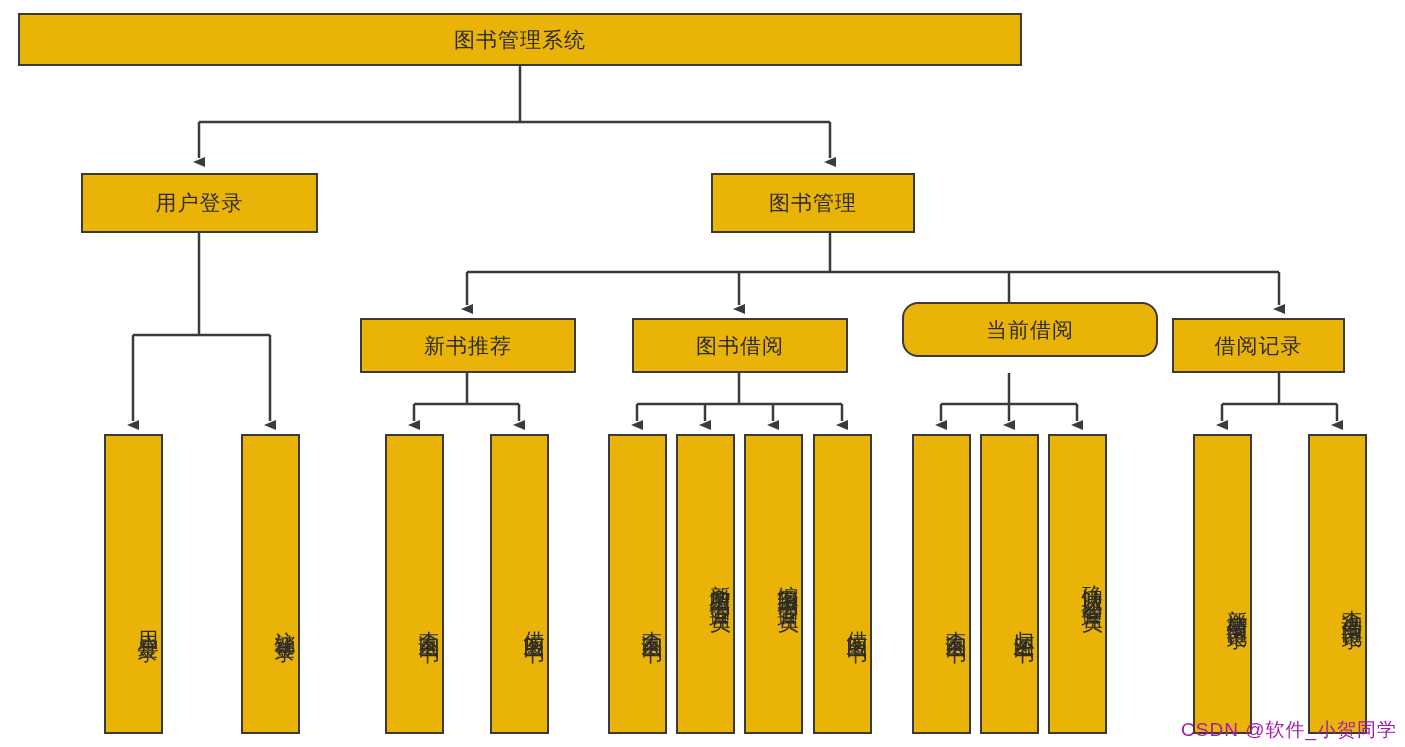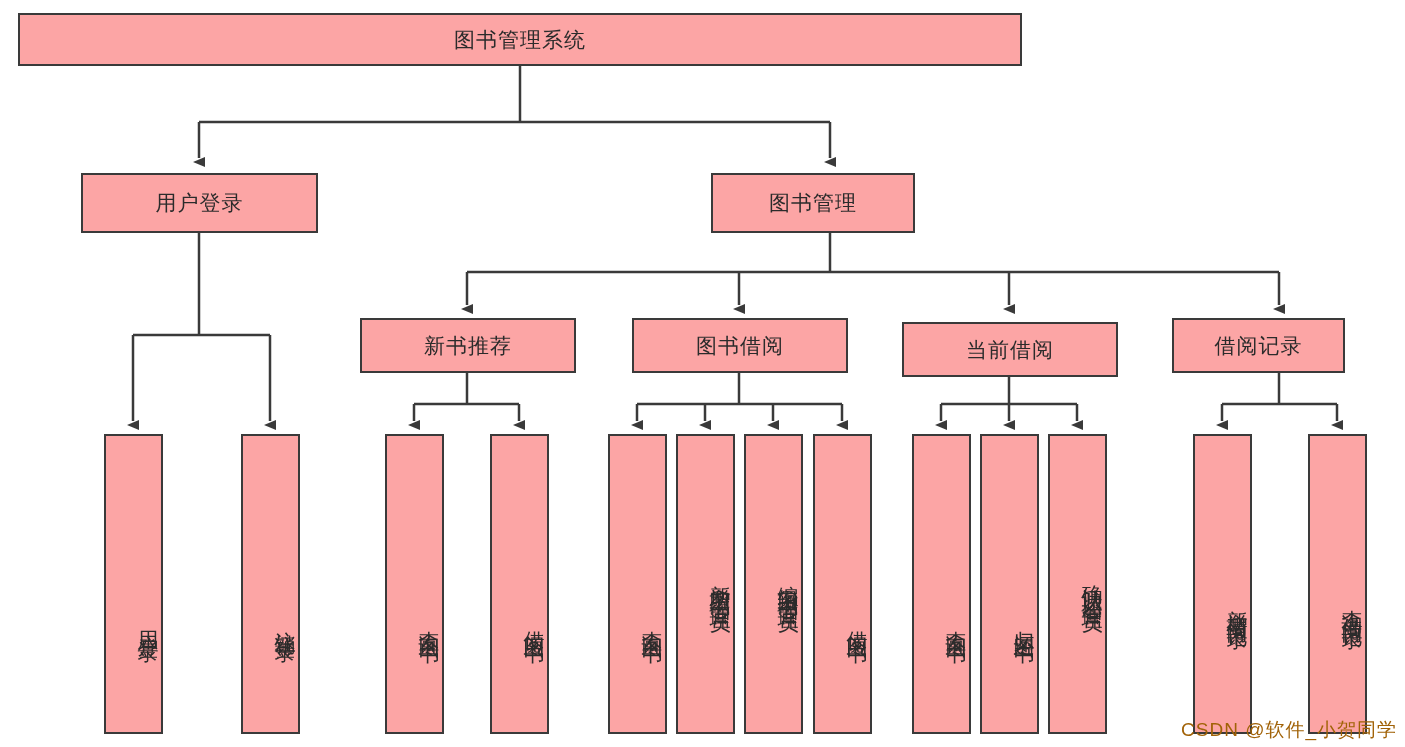--- a/index.html
+++ b/index.html
@@ -21,21 +21,21 @@
     position: absolute;
     left: 0;
     top: 0;
     width: 1405px;
     height: 747px;
     pointer-events: none;
   }
   .node {
     position: absolute;
     box-sizing: border-box;
-    background: #fca5a5;
+    background: #eab308;
     border: 2px solid #3a3a3a;
     display: flex;
     align-items: center;
     justify-content: center;
     color: #2b2b2b;
   }
   .node-h {
     font-size: 21px;
     letter-spacing: 1px;
     line-height: 1.2;
@@ -59,21 +59,21 @@
   }
   .node-v .label {
     writing-mode: vertical-rl;
     text-orientation: upright;
   }
   #watermark {
     position: absolute;
     right: 8px;
     bottom: 4px;
     font-size: 19px;
-    color: #a16207;
+    color: #a21caf;
     letter-spacing: 1px;
     white-space: nowrap;
     user-select: none;
   }
 </style>
 </head>
 <body>
 
 <div id="canvas">
 
@@ -139,21 +139,21 @@
   <div class="node node-h" style="left:711px; top:173px; width:204px; height:60px;">
     <span class="label">图书管理</span>
   </div>
 
   <div class="node node-h" style="left:360px; top:318px; width:216px; height:55px;">
     <span class="label">新书推荐</span>
   </div>
   <div class="node node-h" style="left:632px; top:318px; width:216px; height:55px;">
     <span class="label">图书借阅</span>
   </div>
-  <div class="node node-h" style="left:902px; top:322px; width:216px; height:55px;">
+  <div class="node node-h" style="left:902px; top:302px; width:256px; height:55px;border-radius:16px;">
     <span class="label">当前借阅</span>
   </div>
   <div class="node node-h" style="left:1172px; top:318px; width:173px; height:55px;">
     <span class="label">借阅记录</span>
   </div>
 
   <div class="node node-v" style="left:104px; top:434px; width:59px; height:300px; padding-top:76px;">
     <span class="label">用户登录</span>
   </div>
   <div class="node node-v" style="left:241px; top:434px; width:59px; height:300px; padding-top:76px;">

